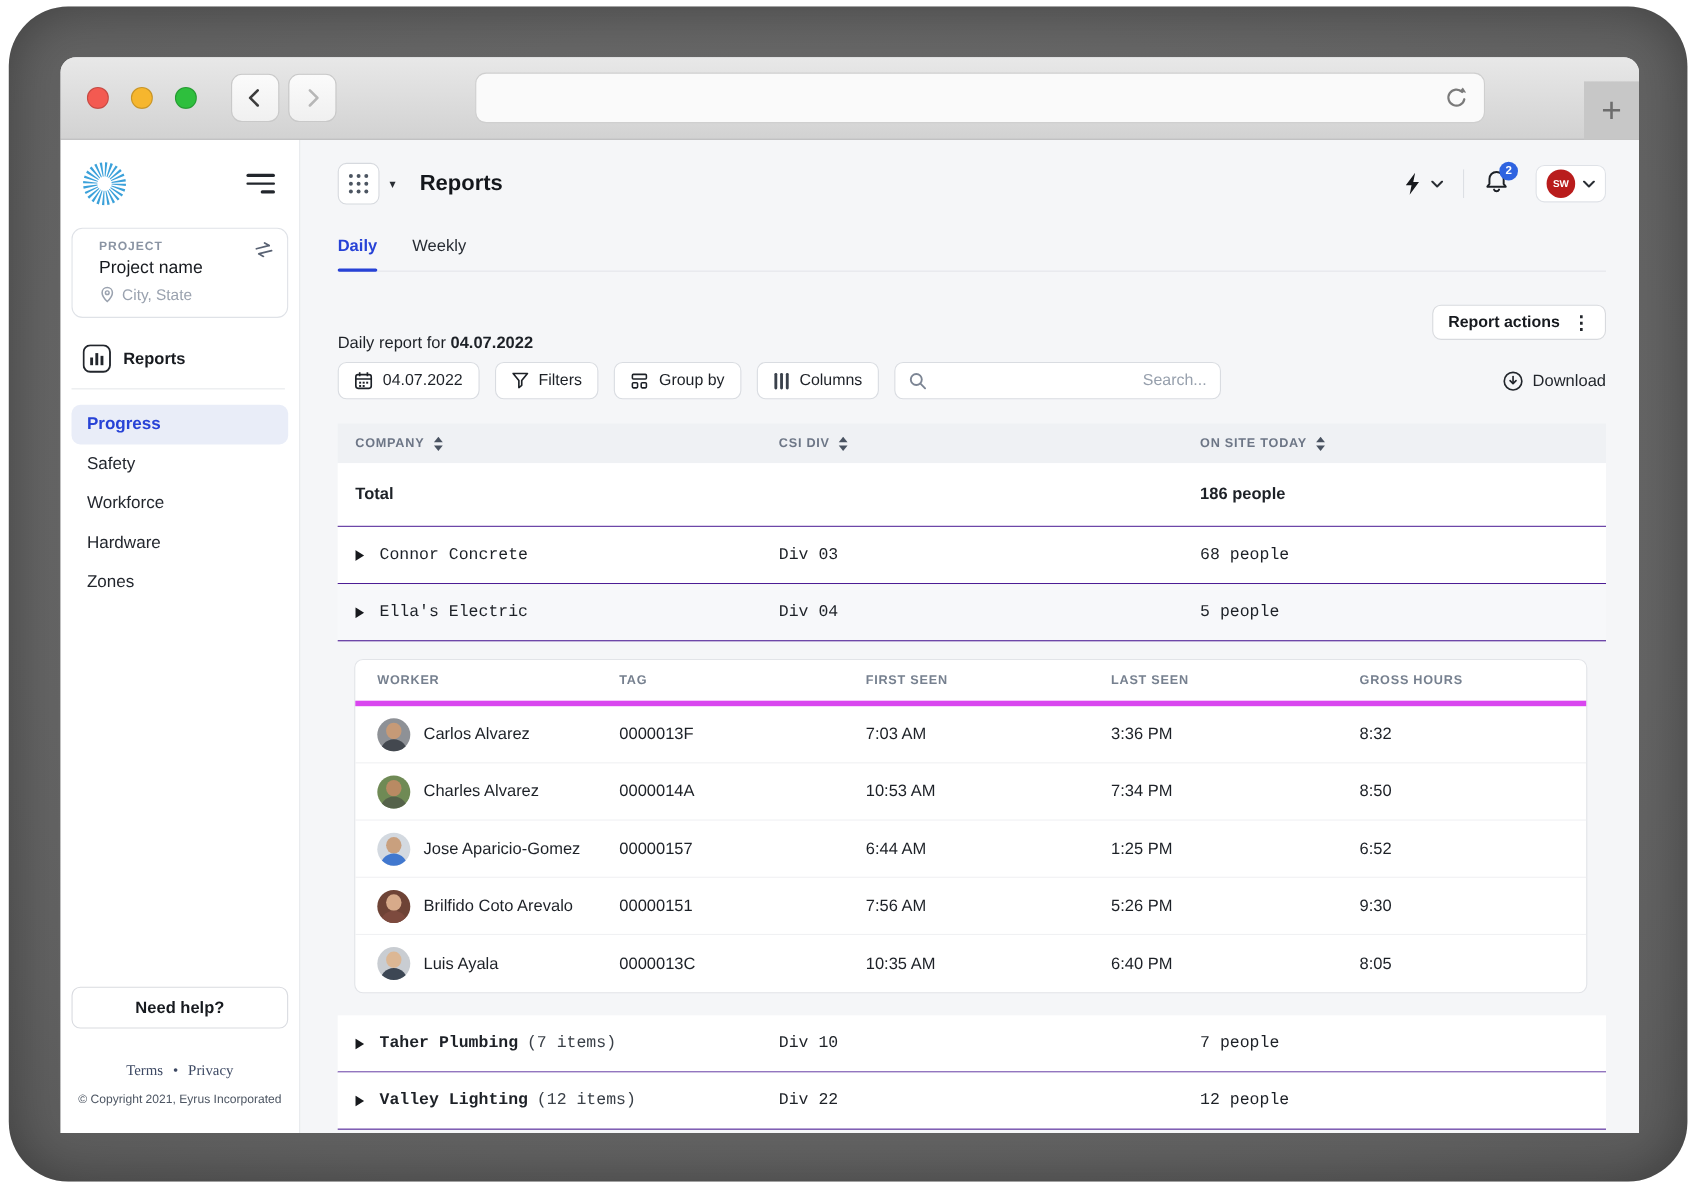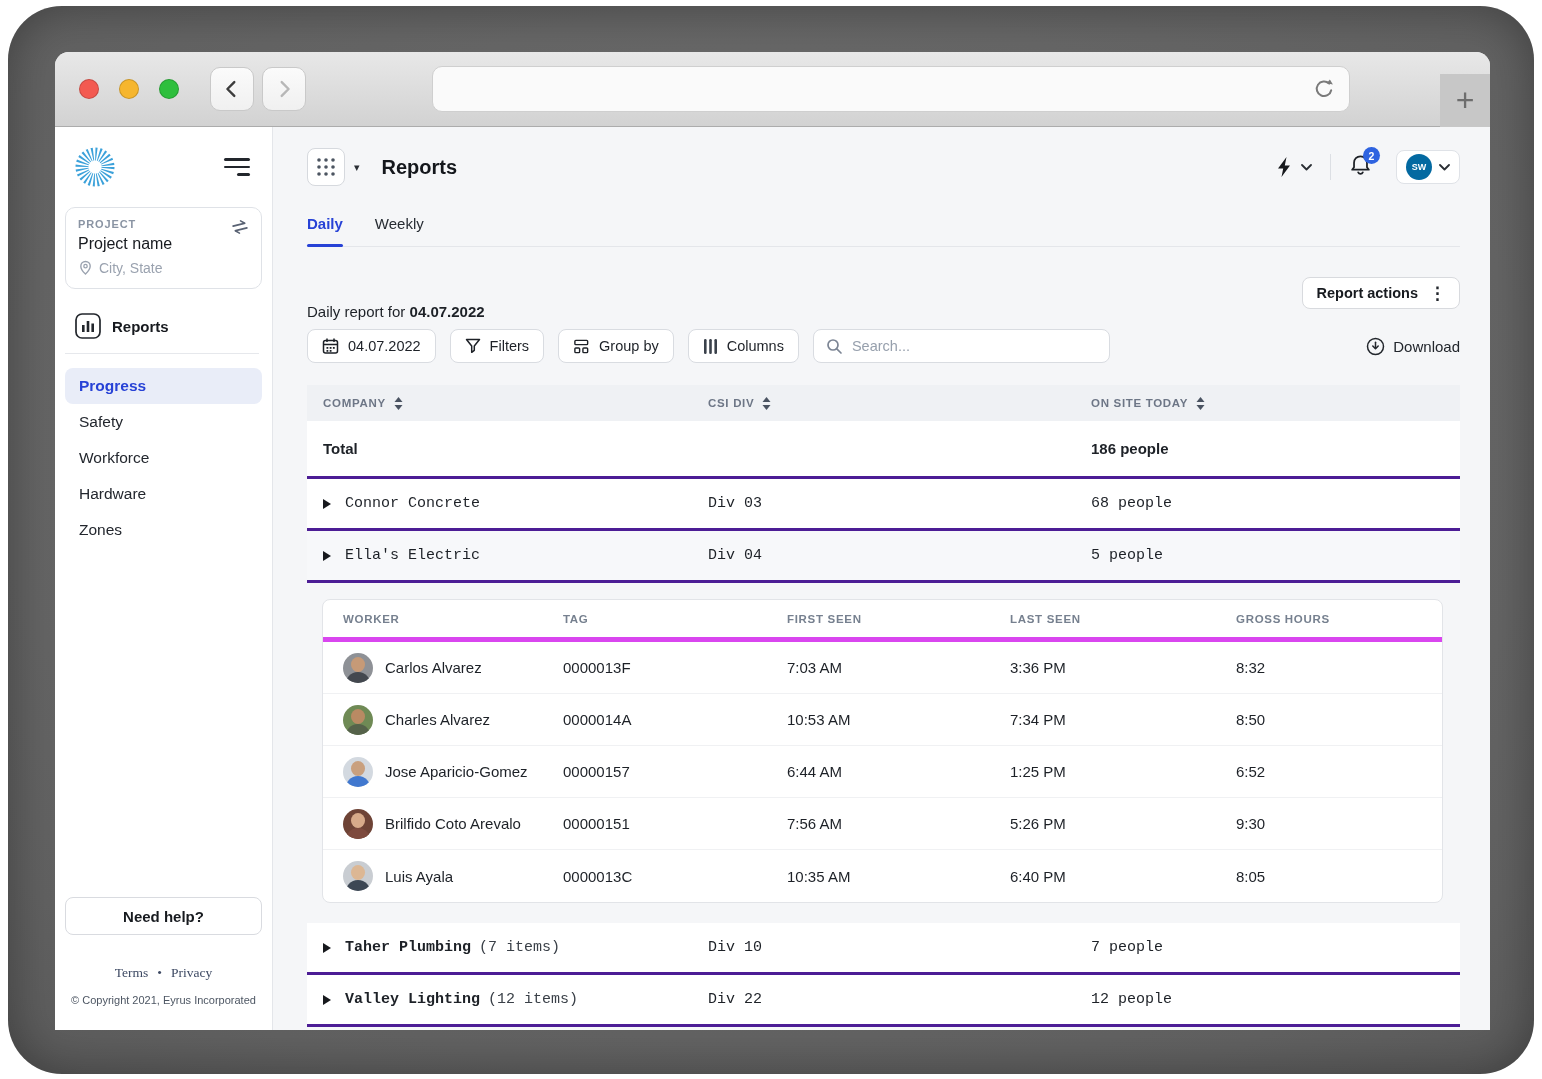--- a/index.html
+++ b/index.html
@@ -36,21 +36,21 @@
   .sidebar { width: 218px; background: #fff; border-right: 1px solid #e4e6ea;
     display: flex; flex-direction: column; }
   .main { flex: 1; padding: 18px 30px 0 34px; position: relative; }
 
   
   .logo-row { display: flex; align-items: center; justify-content: space-between; padding: 20px 22px 0 20px; }
   .menu-ic { width: 26px; display: flex; flex-direction: column; align-items: flex-end; gap: 5px; }
   .menu-ic i { display: block; height: 2.6px; background: #22262c; border-radius: 2px; width: 100%; }
   .menu-ic i:last-child { width: 13px; }
   .project-card { margin: 20px 10px 0; border: 1px solid #dfe2e7; border-radius: 10px;
-    padding: 10px 12px 12px; position: relative; }
+    padding: 10px 24px 12px; position: relative; }
   .project-label { font-size: 11px; font-weight: 600; letter-spacing: .08em; color: #8a94a3; }
   .swap { position: absolute; right: 10px; top: 10px; }
   .project-name { margin-top: 5px; font-size: 16px; font-weight: 400; color: #171a1f; }
   .project-loc { margin-top: 7px; display: flex; align-items: center; gap: 6px; color: #9aa2af; font-size: 14px; }
   .reports-head { display: flex; align-items: center; gap: 11px; padding: 24px 20px 14px; }
   .reports-head b { font-size: 15px; color: #171a1f; }
   .side-divider { height: 1px; background: #e6e8ec; margin: 0 13px 0 10px; }
   .nav { padding: 14px 10px 0; }
   .nav-item { height: 36px; display: flex; align-items: center; padding: 0 14px; margin-bottom: 0;
     font-size: 15.5px; color: #23272e; border-radius: 8px; cursor: pointer; }
@@ -69,21 +69,21 @@
   .page-title { margin-left: 22px; font-size: 20px; font-weight: 700; color: #14171c; }
   .head-right { margin-left: auto; display: flex; align-items: center; }
   .bolt-group { display: flex; align-items: center; gap: 9px; }
   .v-div { width: 1px; height: 26px; background: #dcdfe4; margin: 0 18px; }
   .bell-wrap { position: relative; }
   .badge { position: absolute; top: -6px; right: -8px; min-width: 17px; height: 17px; border-radius: 50%;
     background: #2e63e0; color: #fff; font-size: 10.5px; font-weight: 700;
     display: flex; align-items: center; justify-content: center; }
   .avatar-box { margin-left: 24px; width: 64px; height: 34px; border: 1px solid #dfe2e7; border-radius: 8px;
     background: #fff; display: flex; align-items: center; justify-content: center; gap: 7px; }
-  .avatar-sw { width: 26px; height: 26px; border-radius: 50%; background: #0369a1; color: #fff;
+  .avatar-sw { width: 26px; height: 26px; border-radius: 50%; background: #b91c1c; color: #fff;
     font-size: 9px; font-weight: 700; display: flex; align-items: center; justify-content: center; }
 
   
   .tabs { margin-top: 26px; height: 32px; display: flex; gap: 32px; border-bottom: 1px solid #e4e6ea; }
   .tab { font-size: 15px; color: #272c33; position: relative; padding-bottom: 12px; cursor: pointer; }
   .tab.active { color: #2742d6; font-weight: 700; }
   .tab.active::after { content: ""; position: absolute; left: 0; right: 0; bottom: -1px; height: 3px;
     background: #2742d6; border-radius: 2px; }
 
   
@@ -91,32 +91,32 @@
   .report-bar .txt { font-size: 15px; color: #1d2127; margin-top: 36px; }
   .report-bar .txt b { font-weight: 700; }
   .actions-btn { margin-left: auto; height: 32px; border: 1px solid #d8dade; border-radius: 8px; background: #fff;
     display: flex; align-items: center; padding: 0 13px; font-size: 14.5px; font-weight: 700; color: #171a1f; }
   .actions-btn .kebab { margin-left: 11px; font-size: 17px; font-weight: 700; color: #22262c; letter-spacing: 0; }
   .toolbar { margin-top: 20px; display: flex; align-items: center; gap: 14px; }
   .tbtn { height: 34px; border: 1px solid #d9dce1; border-radius: 8px; background: #fff;
     display: flex; align-items: center; gap: 9px; padding: 0 14px; font-size: 14.5px; color: #1d2127; }
   .search { width: 297px; height: 34px; border: 1px solid #d9dce1; border-radius: 8px; background: #fff;
     display: flex; align-items: center; gap: 9px; padding: 0 12px; }
-  .search input { flex: 1; border: none; outline: none; font-size: 14.5px; background: transparent; font-family: inherit; }
+  .search input { flex: 1; border: none; outline: none; font-size: 14.5px; background: transparent; font-family: inherit; text-align: right; }
   .search input::placeholder { color: #97a0ad; }
   .download { margin-left: auto; display: flex; align-items: center; gap: 8px; font-size: 15px; color: #22262c; }
 
   
   .table { margin-top: 22px; }
   .thead, .trow { display: grid; grid-template-columns: 401px 383px 1fr; align-items: center; }
   .thead { height: 36px; background: #eff1f4; }
   .th { font-size: 11.5px; font-weight: 700; letter-spacing: .06em; color: #6d7686;
     display: flex; align-items: center; gap: 8px; }
   .th:first-child { padding-left: 16px; }
-  .trow { background: #fff; border-bottom: 3px solid #4c1d95; font-size: 15px; }
+  .trow { background: #fff; border-bottom: 1px solid #4c1d95; font-size: 15px; }
   .trow.total { height: 58px; font-weight: 700; }
   .trow.company { height: 52px; font-family: Liberation Mono, monospace; }
   .trow.shaded { background: #f7f8fa; }
   .c-name { display: flex; align-items: center; padding-left: 16px; gap: 14px; }
   .c-name .nm.bold { font-weight: 700; }
   .c-name .items { color: #3a4048; margin-left: -6px; }
   .total-label { padding-left: 16px; }
 
   
   .worker-card { margin: 16px 17px 20px 15px; background: #fff; border: 1px solid #e2e4e8; border-radius: 8px; }

